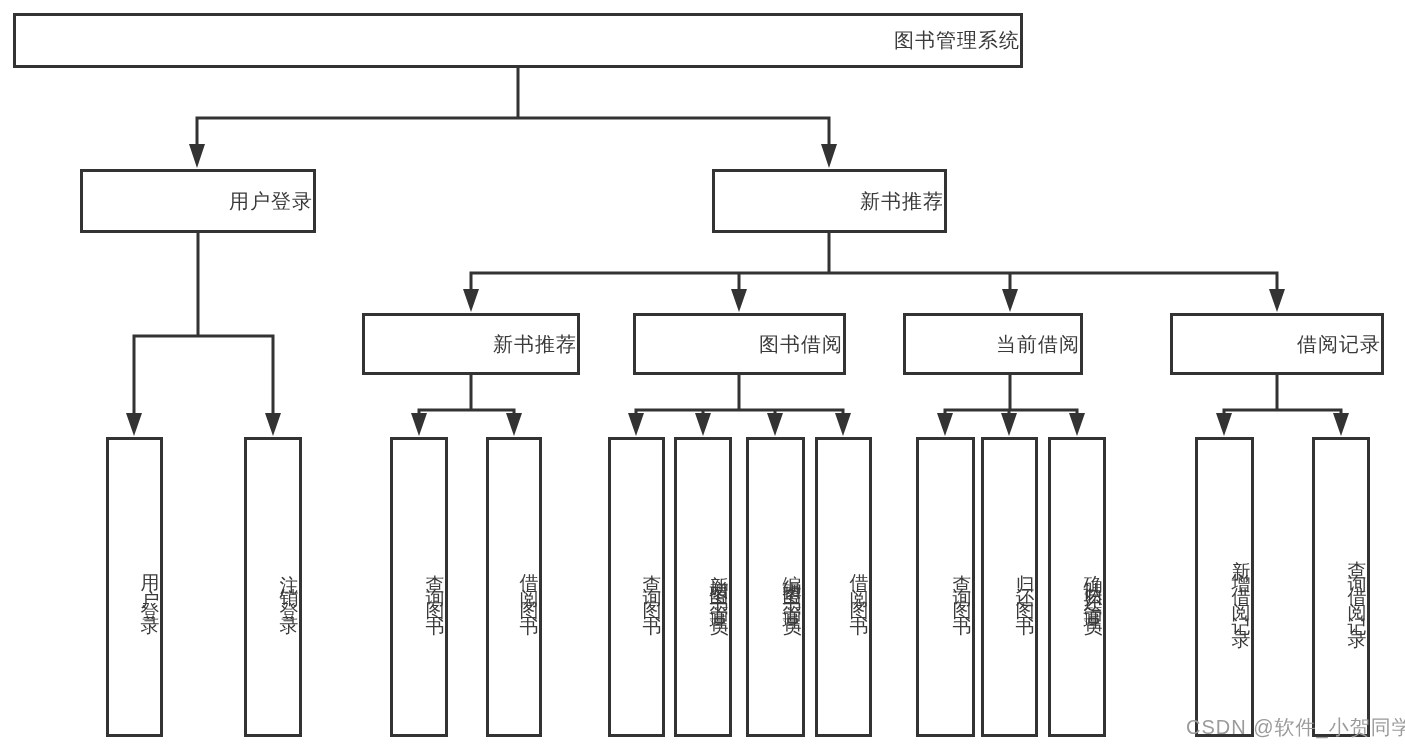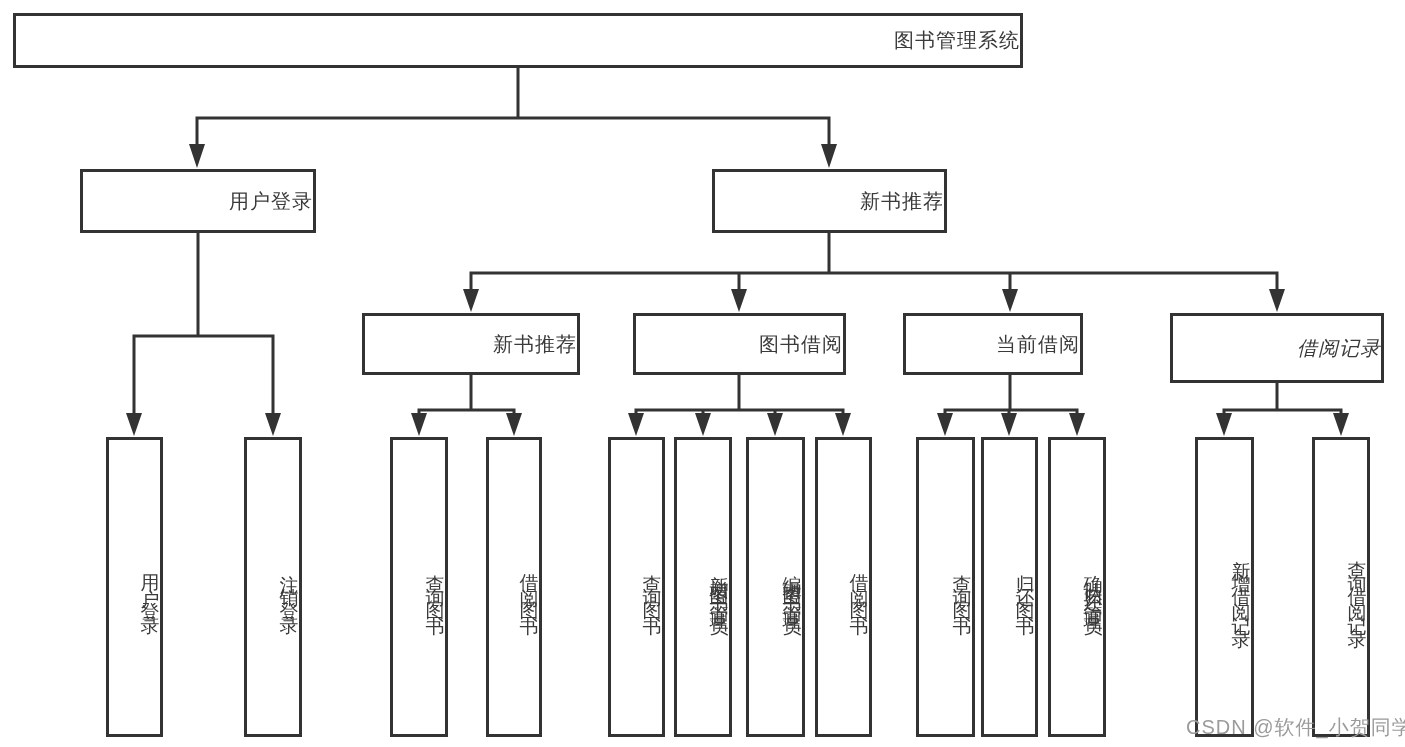--- a/index.html
+++ b/index.html
@@ -25,21 +25,21 @@
   }
   
   .b-root{left:13px;top:13px;width:1010px;height:55px;}
   
   .b-login{left:80px;top:169px;width:236px;height:64px;}
   .b-mgmt{left:712px;top:169px;width:235px;height:64px;}
   
   .b-rec{left:362px;top:313px;width:218px;height:62px;}
   .b-borrow{left:633px;top:313px;width:213px;height:62px;}
   .b-current{left:903px;top:313px;width:180px;height:62px;}
-  .b-records{left:1170px;top:313px;width:214px;height:70px;font-style:italic;}
+  .b-records{left:1170px;top:313px;width:214px;height:62px;}
   
   .leaf{top:437px;height:300px;}
   .b-l1{left:106px;width:57px;}
   .b-l2{left:244px;width:58px;}
   .b-l3{left:390px;width:58px;}
   .b-l4{left:486px;width:56px;}
   .b-l5{left:608px;width:57px;}
   .b-l6{left:674px;width:58px;}
   .b-l7{left:746px;width:59px;}
   .b-l8{left:815px;width:57px;}

